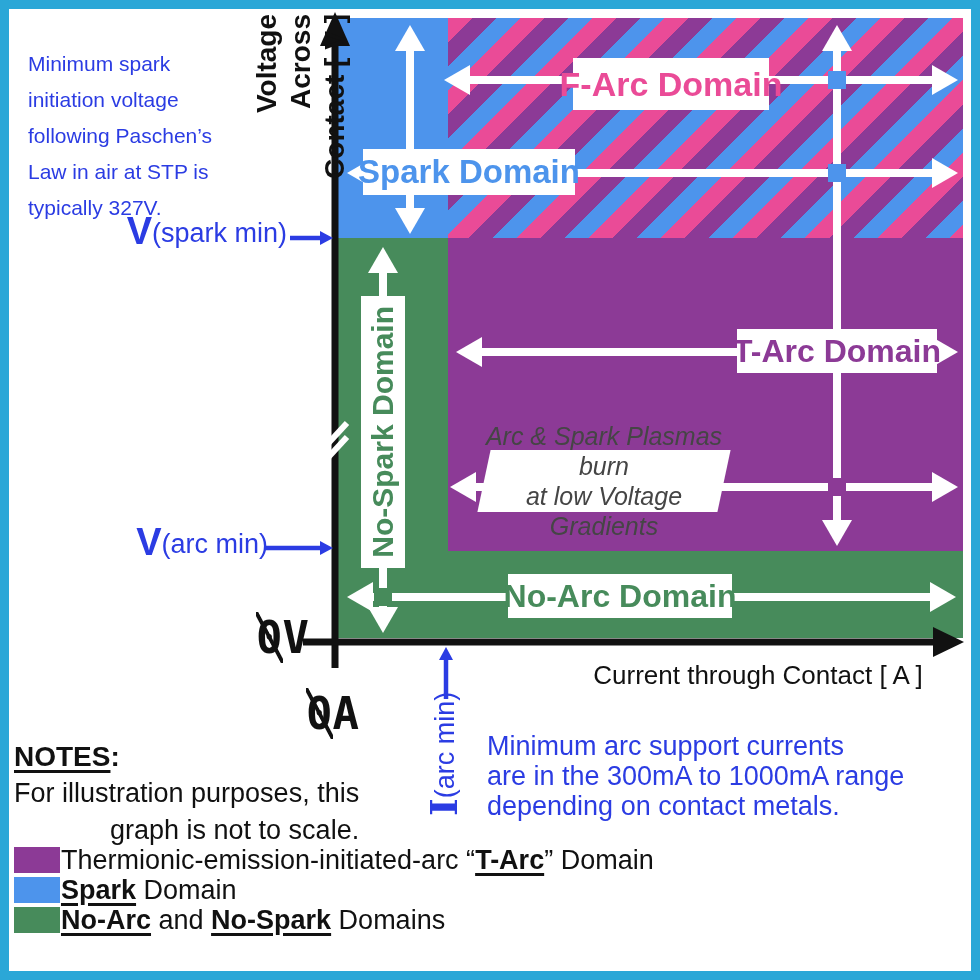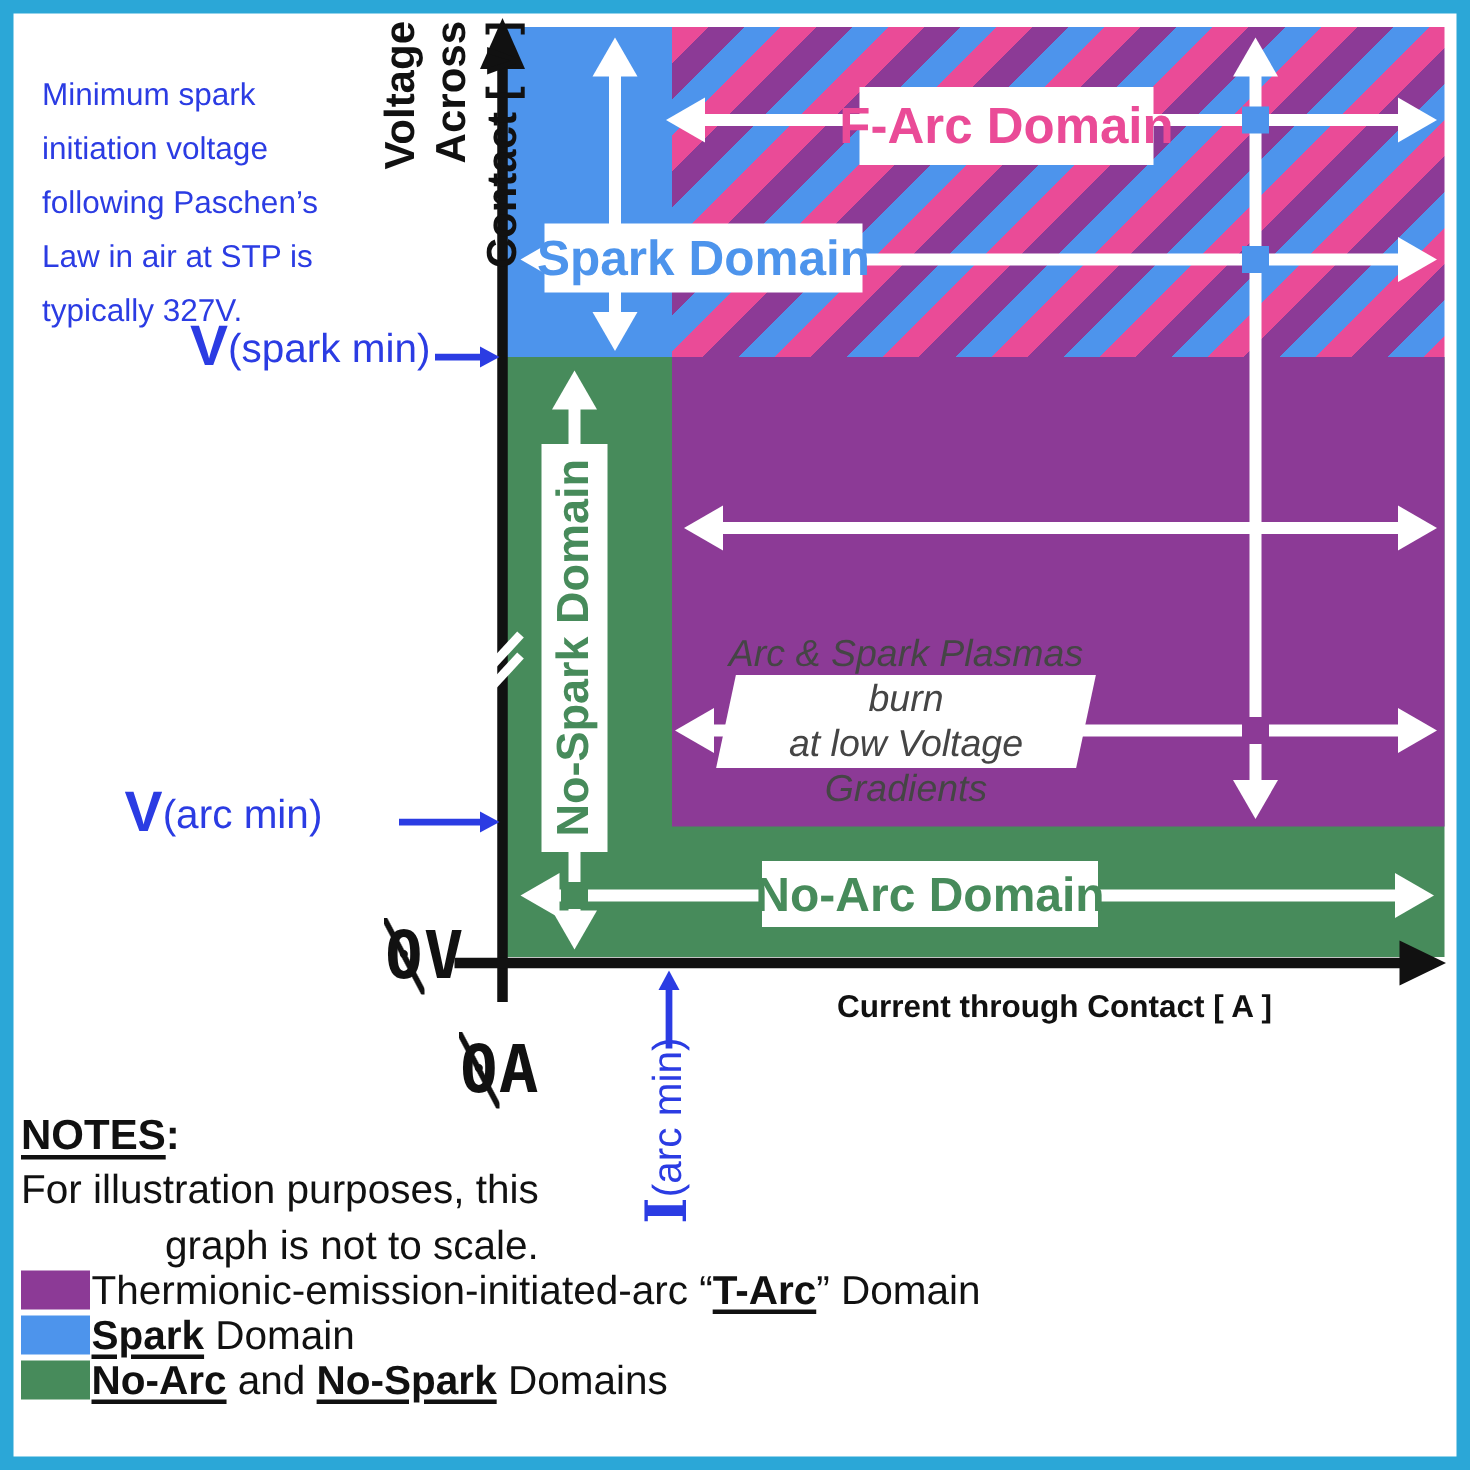--- a/index.html
+++ b/index.html
@@ -37,34 +37,34 @@
   .lab-noarc{left:508px;top:574px;width:224px;height:44px;color:var(--c-green);font-size:32px;}
   .lab-nospark{left:361px;top:296px;width:44px;height:272px;color:var(--c-green);font-size:30px;}
   .lab-nospark .vert{writing-mode:vertical-rl;transform:rotate(180deg);font-weight:bold;}
   .lab-plasma{left:484px;top:450px;width:240px;height:62px;transform:skewX(-12deg);
       font-weight:normal;}
   .lab-plasma .inner{transform:skewX(12deg);font-style:italic;color:var(--c-gray);
       font-size:25px;line-height:30px;text-align:center;white-space:pre-line;font-weight:normal;}
   
   .ylabel{left:250px;top:214px;width:200px;transform-origin:0 0;transform:rotate(-90deg);
       text-align:right;font-weight:bold;font-size:28px;line-height:34px;white-space:pre-line;z-index:4;}
-  .xlabel{left:558px;top:660px;width:400px;text-align:left;font-weight:bold;font-size:21px;z-index:4;}
+  .xlabel{left:558px;top:660px;width:400px;text-align:center;font-weight:normal;font-size:26px;z-index:4;}
   .mono{font-family:"DejaVu Sans Mono",monospace;font-weight:bold;font-size:44px;z-index:4;}
   .mono::first-letter{background:linear-gradient(to top right,transparent 45%,var(--c-ink) 47%,var(--c-ink) 53%,transparent 55%);}
   .zero-v{left:256px;top:612px;} .zero-a{left:306px;top:688px;}
   
   .bluenote{color:var(--c-ann);font-size:21px;line-height:36px;white-space:pre-line;z-index:4;}
   .note-spark{left:28px;top:46px;}
   .note-arcv{left:28px;top:358px;}
   .note-arci{left:487px;top:731px;font-style:normal;font-size:27px;line-height:30px;}
   .vlabel{color:var(--c-ann);text-align:right;white-space:nowrap;z-index:4;}
   .vlabel .vbase{font-size:38px;font-weight:bold;}
   .vlabel .vsub{font-size:27px;position:relative;top:-2px;}
   .v-spark{left:30px;top:210px;width:257px;}
-  .v-arc{left:30px;top:521px;width:238px;text-align:center;}
+  .v-arc{left:30px;top:521px;width:238px;}
   .ilabel{left:421px;top:816px;width:125px;transform-origin:0 0;transform:rotate(-90deg);
       color:var(--c-ann);white-space:nowrap;z-index:4;}
   .ilabel .ibase{font-family:"DejaVu Serif",serif;font-weight:bold;font-size:38px;}
   .ilabel .vsub{font-size:27px;position:relative;top:-3px;}
   
   .notes{left:14px;top:738px;font-size:27px;line-height:37px;z-index:4;}
   .notes .head{font-weight:bold;font-size:28px;}
   .notes .head .u{text-decoration:underline;text-decoration-thickness:2.5px;text-underline-offset:4px;}
   .notes .body{white-space:pre-line;text-align:right;}
   .legend{left:14px;top:845px;z-index:4;}
@@ -155,20 +155,23 @@
       <polygon class="bhead" points="446,647 439,660 453,660"></polygon>
     </g>
   </svg>
 
   <div class="lab lab-farc">
       <span>F-Arc Domain</span>
     </div>
   <div class="lab lab-spark">
       <span>Spark Domain</span>
     </div>
+  <div class="lab lab-tarc">
+      <span>T-Arc Domain</span>
+    </div>
   <div class="lab lab-noarc">
       <span>No-Arc Domain</span>
     </div>
   <div class="lab lab-nospark">
     <span class="vert">No-Spark Domain</span>
   </div>
   <div class="lab lab-plasma">
     <span class="inner">Arc &amp; Spark Plasmas burn
 at low Voltage Gradients</span>
   </div>
@@ -177,20 +180,23 @@
 Contact [ V ]</div>
   <div class="abs xlabel">Current through Contact [ A ]</div>
   <div class="abs mono zero-v">0V</div>
   <div class="abs mono zero-a">0A</div>
 
   <div class="abs bluenote note-spark">Minimum spark
 initiation voltage
 following Paschen’s
 Law in air at STP is
 typically 327V.</div>
+  <div class="abs bluenote note-arci">Minimum arc support currents
+are in the 300mA to 1000mA range
+depending on contact metals.</div>
 
   <div class="abs vlabel v-spark">
     <span class="vbase">V</span><span class="vsub">(spark min)</span>
   </div>
   <div class="abs vlabel v-arc">
     <span class="vbase">V</span><span class="vsub">(arc min)</span>
   </div>
   <div class="abs ilabel">
     <span class="ibase">I</span><span class="vsub">(arc min)</span>
   </div>

